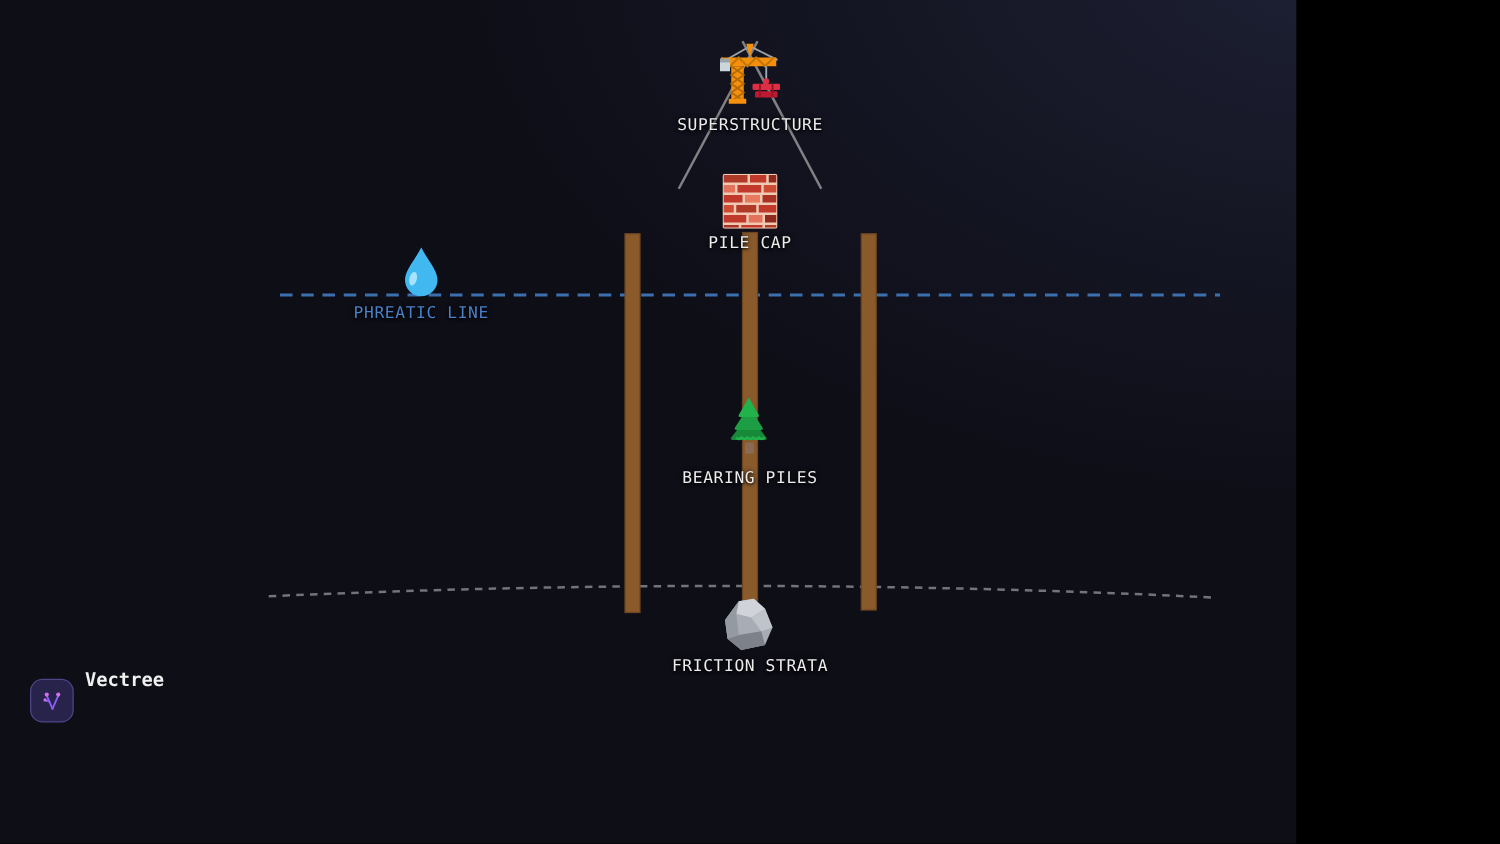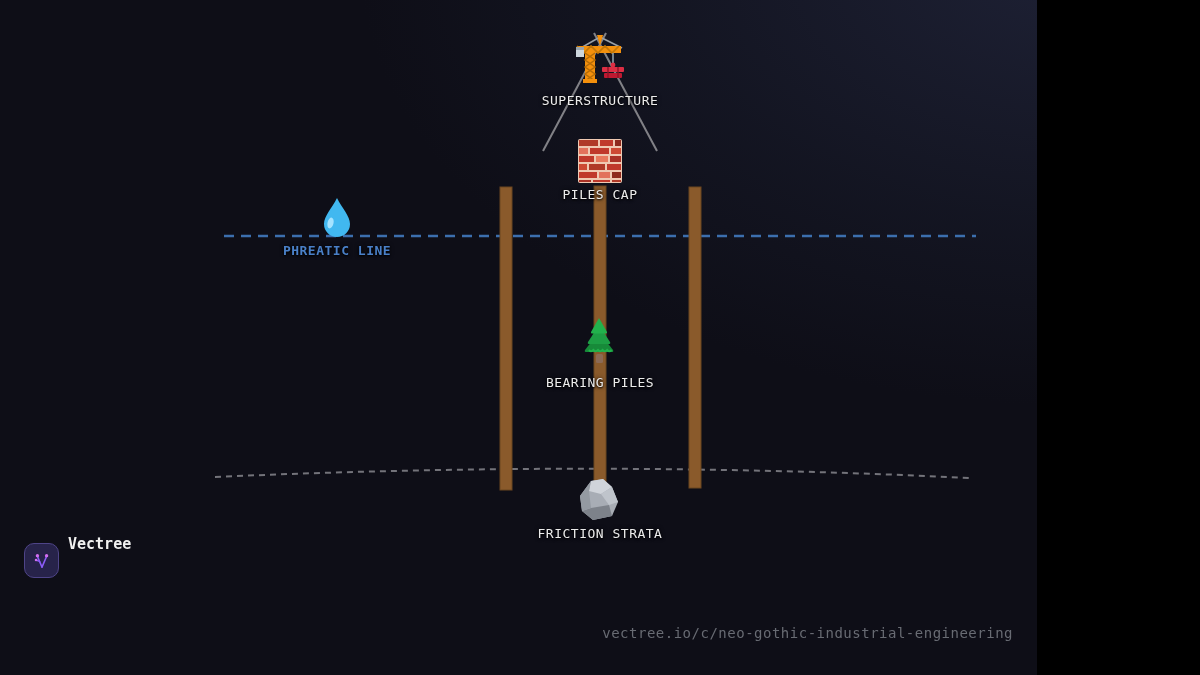--- a/index.html
+++ b/index.html
@@ -15,21 +15,21 @@
   .abs{position:absolute;}
   .diagram-label{
     position:absolute;
     transform:translateX(-50%);
     font-size:13px;
     letter-spacing:.5px;
     color:#ececec;
     white-space:nowrap;
     text-shadow:0 1px 2px rgba(0,0,0,.95), 0 0 4px rgba(0,0,0,.85);
   }
-  .diagram-label.blue{color:#4a80c8;font-weight:bold;}
+  .diagram-label.blue{color:#4a80c8;}
   .emoji{position:absolute;line-height:0;}
   .footer-logo{
     position:absolute;left:24px;top:543px;
     width:35px;height:35px;border-radius:10px;
     background:#27234a;
     border:1.5px solid #4e4488;
     box-sizing:border-box;
     display:flex;align-items:center;justify-content:center;
   }
   .brand-name{
@@ -137,34 +137,33 @@
     <svg width="41" height="44" viewBox="0 0 41 44">
       <path d="M12 3 L24 1 L33 9 L39 24 L33 38 L14 42 L3 33 L1 18 Z" fill="#a8adb5"></path>
       <path d="M12 3 L24 1 L33 9 L22 16 L10 13 Z" fill="#d0d4da"></path>
       <path d="M22 16 L33 9 L39 24 L30 27 Z" fill="#bfc4cb"></path>
       <path d="M3 33 L14 42 L33 38 L30 27 L12 30 Z" fill="#7d828a"></path>
       <path d="M1 18 L12 3 L10 13 L12 30 L3 33 Z" fill="#949aa2"></path>
     </svg>
   </div>
 
   <div class="diagram-label" style="left:600px;top:93px">SUPERSTRUCTURE</div>
-  <div class="diagram-label" style="left:600px;top:187px">PILES CAP</div>
+  <div class="diagram-label" style="left:600px;top:187px">PILE CAP</div>
   <div class="diagram-label blue" style="left:337px;top:243px">PHREATIC LINE</div>
   <div class="diagram-label" style="left:600px;top:375px">BEARING PILES</div>
   <div class="diagram-label" style="left:600px;top:526px">FRICTION STRATA</div>
 
   <div class="footer-logo">
     <svg width="26" height="26" viewBox="0 0 34 34">
       <g stroke="#8b5cf6" stroke-width="2" stroke-linecap="round" fill="none">
         <path d="M17 25 L11 11"></path>
         <path d="M17 25 L23 11"></path>
         <path d="M13.8 17.5 L10 16"></path>
       </g>
       <circle cx="11" cy="10" r="2.2" fill="#d36ef0"></circle>
       <circle cx="23" cy="10" r="2.2" fill="#d36ef0"></circle>
       <circle cx="9.2" cy="15.6" r="1.7" fill="#d36ef0"></circle>
     </svg>
   </div>
   <div class="brand-name">Vectree</div>
 
-  <div class="page-url">vectree.io/c/neo-gothic-industrial-engineering</div>
 
 </div>
 
 </body></html>

